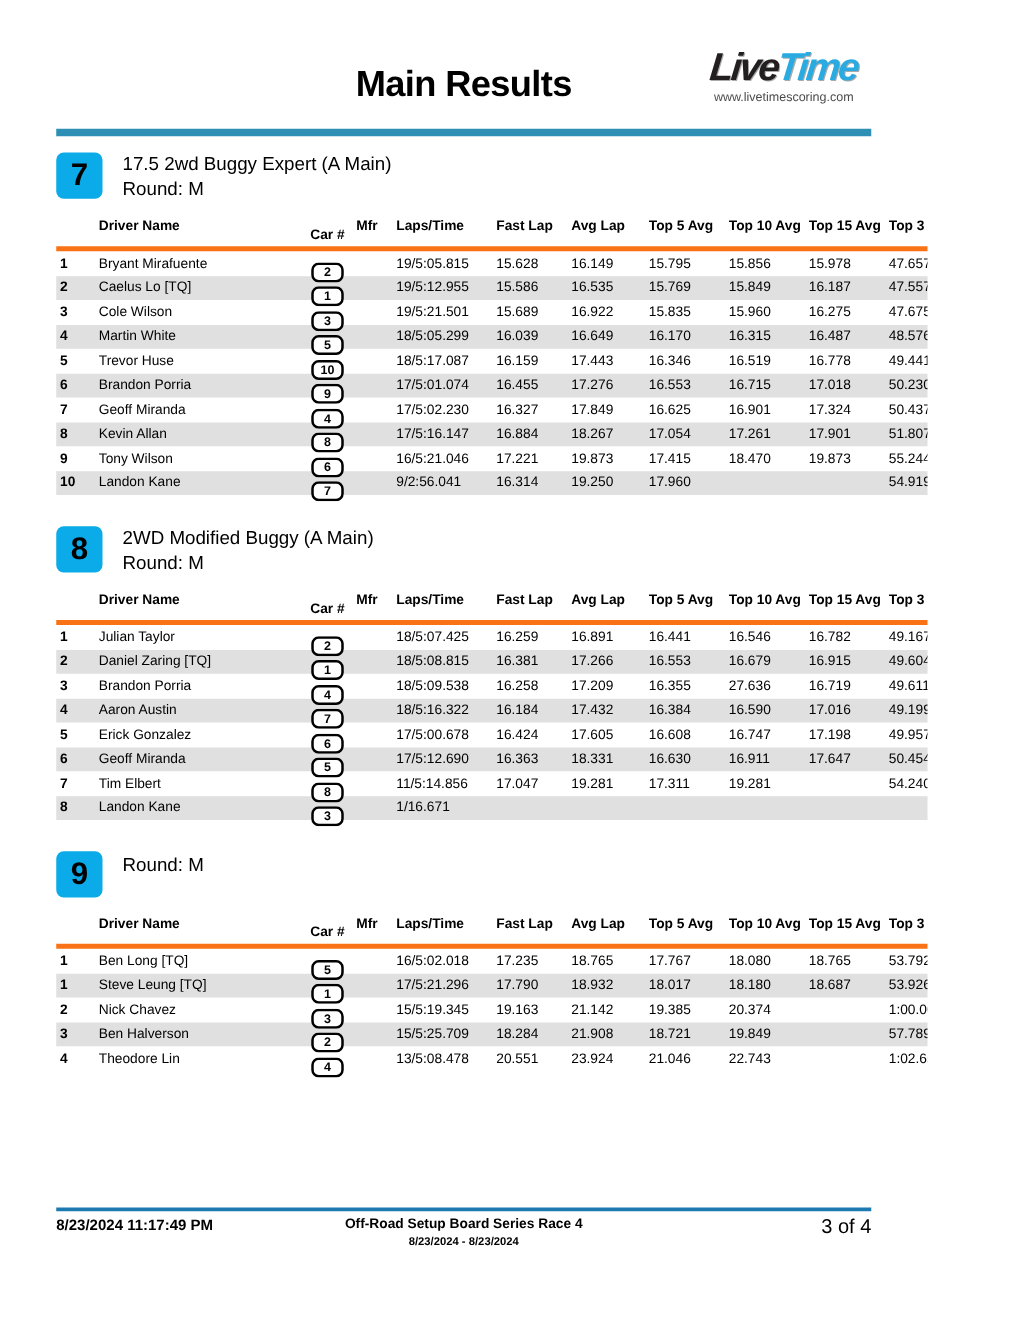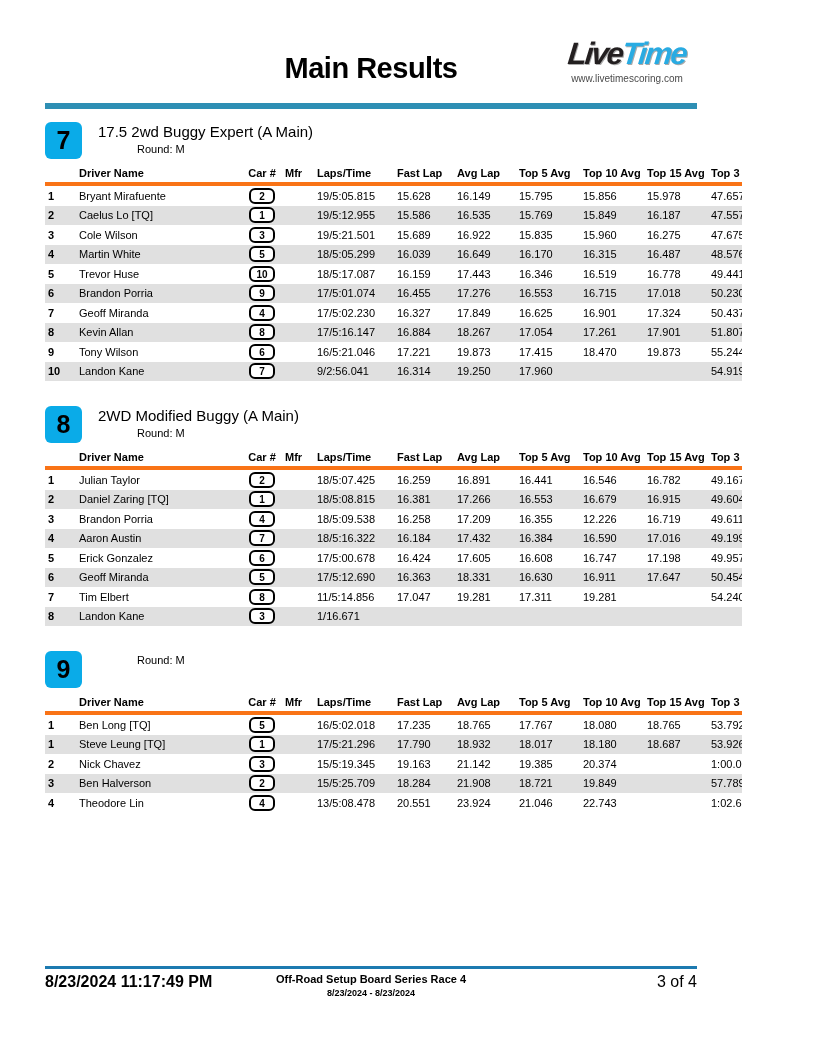--- a/index.html
+++ b/index.html
@@ -27,45 +27,45 @@
   .section { margin:13px 45px 0 45px; }
   .section + .section { margin-top:25px; }
   .section-header { display:flex; align-items:flex-start; margin-bottom:8px; }
   .badge {
     width:37px; height:37px; background:#0aabe8; border-radius:6px;
     display:flex; align-items:center; justify-content:center;
     font-size:25px; font-weight:bold; color:#000; flex:0 0 auto;
   }
   .section-titles { margin-left:16px; padding-top:1px; }
   .section-title { font-size:15px; font-weight:normal; line-height:1.2; }
-  .round-label { font-size:11px; margin-top:2px;margin-left:39px; }
+  .round-label { font-size:15px; margin-top:2px; }
   
   .rtable { width:730px; }
   .thead, .trow {
     display:grid;
     grid-template-columns:34px 160px 46px 32px 80px 60px 62px 64px 64px 64px 64px;
     align-items:center;
   }
   .thead { border-bottom:4px solid #f97316; padding-bottom:3px; }
   .thead span { font-weight:bold; font-size:11px; }
   .trow { height:19.5px; font-size:11px; }
   .trow.alt { background:#e0e0e0; }
   .cell { overflow:hidden; white-space:nowrap; }
   .c0 { font-weight:bold; padding-left:3px; }
-  .c2 { text-align:center; }
+  .c2 { text-align:center;margin-top:14px; }
   .car-badge {
     display:inline-block; border:2px solid #000; border-radius:6px; background:#fff;
     font-weight:bold; font-size:10px; line-height:11px; padding:1px 5px 0 5px;
     min-width:12px; text-align:center;
   }
   
   .footer { position:absolute; left:45px; right:45px; top:966px; }
   .footer-rule { height:3px; background:#1c7ab0; margin-bottom:4px; }
   .footer-row { display:grid; grid-template-columns:1fr auto 1fr; align-items:start; }
-  .f-left  { font-size:16px; font-weight:bold; justify-self:start; }
+  .f-left  { font-size:12px; font-weight:bold; justify-self:start; }
   .f-center { text-align:center; }
   .f-event { font-size:11px; font-weight:bold; }
   .f-dates { font-size:9px; font-weight:bold; margin-top:3px; }
   .f-right { font-size:16px; font-weight:normal; justify-self:end; }
 </style>
 </head>
 <body>
 
 <div class="page">
 
@@ -284,21 +284,21 @@
           </div>
           <div class="trow">
             <span class="cell c0">3</span>
             <span class="cell c1">Brandon Porria</span>
             <span class="cell c2"><span class="car-badge">4</span></span>
             <span class="cell c3"></span>
             <span class="cell c4">18/5:09.538</span>
             <span class="cell c5">16.258</span>
             <span class="cell c6">17.209</span>
             <span class="cell c7">16.355</span>
-            <span class="cell c8">12.226</span>
+            <span class="cell c8">27.636</span>
             <span class="cell c9">16.719</span>
             <span class="cell c10">49.611</span>
           </div>
           <div class="trow alt">
             <span class="cell c0">4</span>
             <span class="cell c1">Aaron Austin</span>
             <span class="cell c2"><span class="car-badge">7</span></span>
             <span class="cell c3"></span>
             <span class="cell c4">18/5:16.322</span>
             <span class="cell c5">16.184</span>

